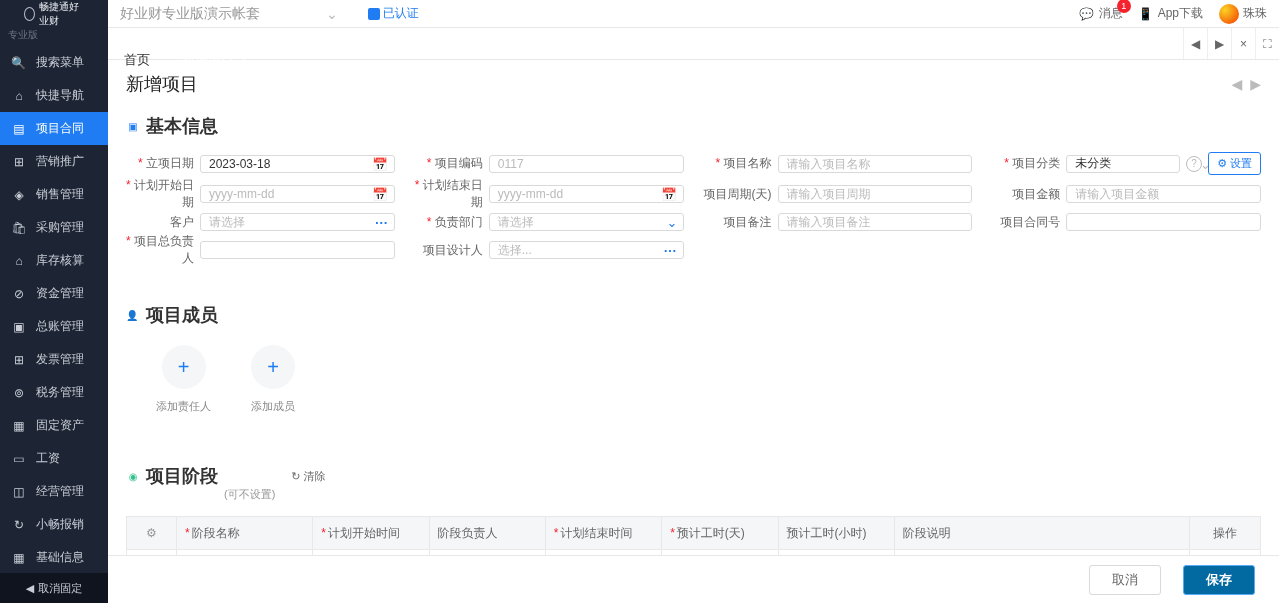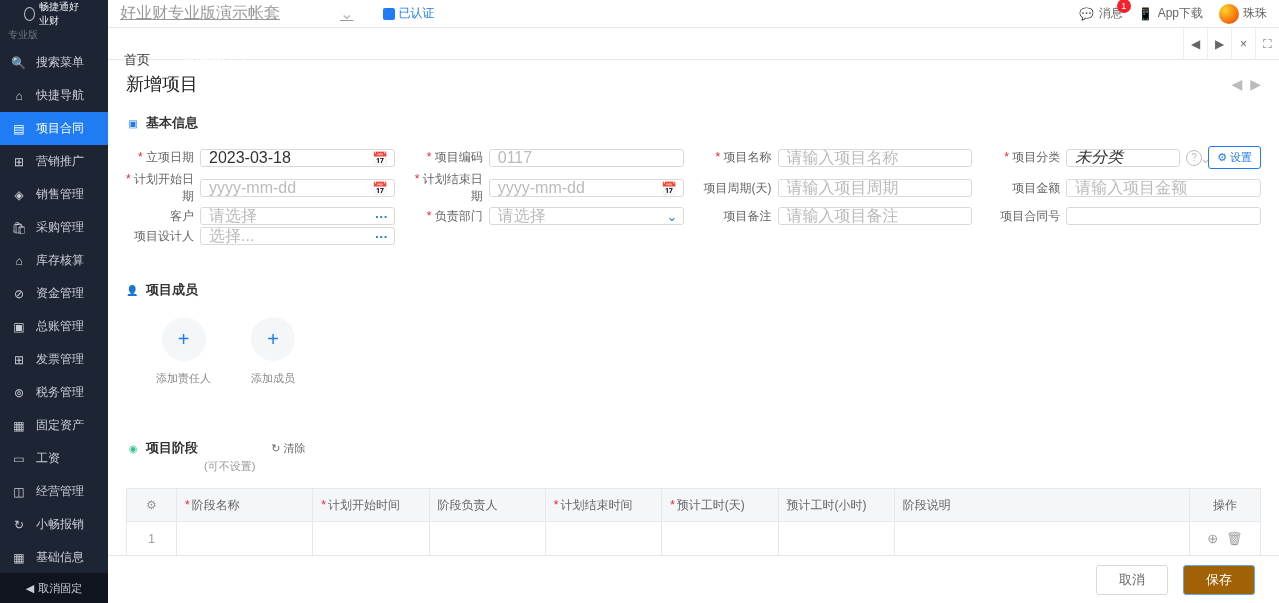--- a/index.html
+++ b/index.html
@@ -14,21 +14,21 @@
     .sidebar-subtitle { font-size: 10px; color: #6c7380; padding: 0 8px 4px; }
     .sidebar-list { flex: 1; overflow-y: auto; }
     .sidebar-item { height: 33px; display: flex; align-items: center; padding: 0 12px; gap: 10px; cursor: pointer; font-size: 12px; color: #c8cdd6; }
     .sidebar-item.active { background: #1f7cf2; color: #fff; }
     .sidebar-icon { width: 14px; height: 14px; display: inline-flex; align-items: center; justify-content: center; }
     .sidebar-footer { height: 30px; background: #0f141f; display: flex; align-items: center; justify-content: center; gap: 4px; font-size: 11px; color: #c8cdd6; cursor: pointer; }
     
     .main { flex: 1; display: flex; flex-direction: column; background: #fff; }
     
     .topbar { height: 28px; display: flex; align-items: center; padding: 0 12px; border-bottom: 1px solid #e8e8e8; }
-    .topbar-left { display: flex; align-items: center; color: #999; font-size: 16px; text-decoration: underline; }
+    .topbar-left { display: flex; align-items: center; gap: 6px; color: #999; font-size: 14px; }
     .topbar-left-drop { margin-left: 60px; color: #bbb; }
     .topbar-cert { margin-left: 30px; color: #1f7cf2; display: flex; align-items: center; gap: 3px; }
     .topbar-cert-shield { width: 12px; height: 12px; background: #1f7cf2; border-radius: 2px; }
     .topbar-right { margin-left: auto; display: flex; align-items: center; gap: 16px; color: #666; }
     .topbar-right-item { display: flex; align-items: center; gap: 4px; cursor: pointer; }
     .topbar-badge { position: relative; }
     .topbar-badge::after { content: "1"; position: absolute; top: -6px; right: -8px; background: #f5222d; color: #fff; border-radius: 50%; width: 14px; height: 14px; font-size: 9px; display: flex; align-items: center; justify-content: center; }
     .topbar-avatar { width: 20px; height: 20px; border-radius: 50%; background: radial-gradient(circle at 30% 30%, #f9d423, #f83600); }
     
     .tabbar { height: 32px; display: flex; align-items: stretch; border-bottom: 1px solid #e8e8e8; }
@@ -44,30 +44,30 @@
     .content-title { font-size: 18px; font-weight: 500; color: #222; }
     .content-nav { display: flex; gap: 8px; color: #bbb; }
     .content-nav span { cursor: pointer; font-size: 14px; }
     
     .section { margin-bottom: 18px; }
     .section-header { display: flex; align-items: center; gap: 6px; padding: 8px 0; }
     .section-icon { width: 14px; height: 14px; border-radius: 3px; display: flex; align-items: center; justify-content: center; font-size: 10px; }
     .section-icon.blue { color: #1f7cf2; }
     .section-icon.orange { color: #f5a623; }
     .section-icon.green { color: #34c38f; }
-    .section-title { font-size: 13px; font-weight: 600; color: #333; }
+    .section-title { font-size: 18px; font-weight: 600; color: #333; }
     .section-subtitle { font-size: 11px; color: #999; margin-top: 37px; }
     .section-clear { display: flex; align-items: center; gap: 3px; color: #666; cursor: pointer; font-size: 11px; margin-left: 10px; }
     
     .form-grid { display: grid; grid-template-columns: repeat(4, 1fr); gap: 2px 20px; padding: 6px 0 10px; }
     .form-row { display: flex; align-items: center; }
     .form-label { width: 74px; text-align: right; font-size: 12px; color: #666; padding-right: 6px; flex-shrink: 0; }
     .form-label.req::before { content: "* "; color: #f5222d; }
     .form-input-wrap { flex: 1; position: relative; }
-    .form-input { width: 100%; height: 18px; border: 1px solid #d9d9d9; border-radius: 3px; padding: 0 8px; font-size: 16px; color: #333; }
+    .form-input { width: 100%; height: 18px; border: 1px solid #d9d9d9; border-radius: 3px; padding: 0 8px; font-size: 12px; color: #333; }
     .form-input::placeholder { color: #bbb; }
     .form-input.readonly { background: #fff; color: #333; }
     .input-suffix { position: absolute; right: 6px; top: 50%; transform: translateY(-50%); color: #1f7cf2; font-size: 13px; }
     .input-suffix.gray { color: #bbb; }
     .input-suffix-dots { color: #1f7cf2; letter-spacing: 1px; font-weight: bold; }
     .help-icon { width: 16px; height: 16px; border: 1px solid #bbb; border-radius: 50%; display: inline-flex; align-items: center; justify-content: center; font-size: 10px; color: #bbb; margin-left: 6px; cursor: pointer; }
     .settings-btn { margin-left: 6px; padding: 3px 8px; border: 1px solid #1f7cf2; border-radius: 3px; color: #1f7cf2; font-size: 11px; cursor: pointer; display: inline-flex; align-items: center; gap: 3px; }
     
     .members-row { display: flex; gap: 40px; padding: 10px 30px; }
     .member-add { display: flex; flex-direction: column; align-items: center; gap: 10px; cursor: pointer; }
@@ -86,24 +86,24 @@
     .table-cell.end { flex: 1; }
     .table-cell.days { flex: 1; }
     .table-cell.hours { flex: 1; }
     .table-cell.desc { flex: 2.8; }
     .table-cell.op { width: 70px; justify-content: center; gap: 8px; }
     .table-header .table-cell { color: #666; font-weight: 500; }
     .req-mark::before { content: "*"; color: #f5222d; margin-right: 2px; }
     .gear-icon { color: #999; cursor: pointer; }
     .op-icon { color: #999; cursor: pointer; font-size: 13px; }
     
-    .footer { position: fixed; bottom: 0; left: 108px; right: 0; height: 48px; background: #fff; border-top: 1px solid #e8e8e8; display: flex; align-items: center; justify-content: flex-end; padding: 0 24px; gap: 15px; }
+    .footer { position: fixed; bottom: 0; left: 108px; right: 0; height: 48px; background: #fff; border-top: 1px solid #e8e8e8; display: flex; align-items: center; justify-content: flex-end; padding: 0 24px; gap: 22px; }
     .btn { height: 30px; padding: 0 22px; border-radius: 3px; font-size: 13px; cursor: pointer; display: inline-flex; align-items: center; justify-content: center; }
     .btn-default { border: 1px solid #d9d9d9; background: #fff; color: #666; }
-    .btn-primary { border: 1px solid #5aabf6; background: #a16207; color: #fff; }
+    .btn-primary { border: 1px solid #5aabf6; background: #0369a1; color: #fff; font-weight: bold; }
   </style>
 </head>
 <body>
 
 <div class="app">
   <aside class="sidebar">
     <div class="sidebar-header">
       <span class="sidebar-header-logo"></span>
       <span class="sidebar-header-text">畅捷通好业财</span>
     </div>
@@ -249,21 +249,21 @@
             <label class="form-label req">项目编码</label>
             <div class="form-input-wrap"><input class="form-input" placeholder="0117" style=""></div>
           </div>
           <div class="form-row">
             <label class="form-label req">项目名称</label>
             <div class="form-input-wrap"><input class="form-input" placeholder="请输入项目名称" style=""></div>
           </div>
           <div class="form-row">
             <label class="form-label req">项目分类</label>
             <div class="form-input-wrap" style="display:flex;align-items:center;">
-              <input class="form-input" style="flex: 1 1 0%; font-style: italic;" value="未分类">
+              <input class="form-input" style="flex: 1 1 0%;" value="未分类">
               <span class="input-suffix gray" style="right:50px">⌄</span>
               <span class="help-icon">?</span>
               <span class="settings-btn">⚙ <span>设置</span></span>
             </div>
           </div>
 
           <div class="form-row">
             <label class="form-label req">计划开始日期</label>
             <div class="form-input-wrap">
               <input class="form-input" placeholder="yyyy-mm-dd" style="">
@@ -302,20 +302,24 @@
           </div>
           <div class="form-row">
             <label class="form-label">项目备注</label>
             <div class="form-input-wrap"><input class="form-input" placeholder="请输入项目备注" style=""></div>
           </div>
           <div class="form-row">
             <label class="form-label">项目合同号</label>
             <div class="form-input-wrap"><input class="form-input" style=""></div>
           </div>
 
+          <div class="form-row">
+            <label class="form-label req">项目总负责人</label>
+            <div class="form-input-wrap"><input class="form-input" style=""></div>
+          </div>
           <div class="form-row">
             <label class="form-label">项目设计人</label>
             <div class="form-input-wrap">
               <input class="form-input" placeholder="选择..." style="">
               <span class="input-suffix input-suffix-dots">⋯</span>
             </div>
           </div>
         </div>
       </div>
 

